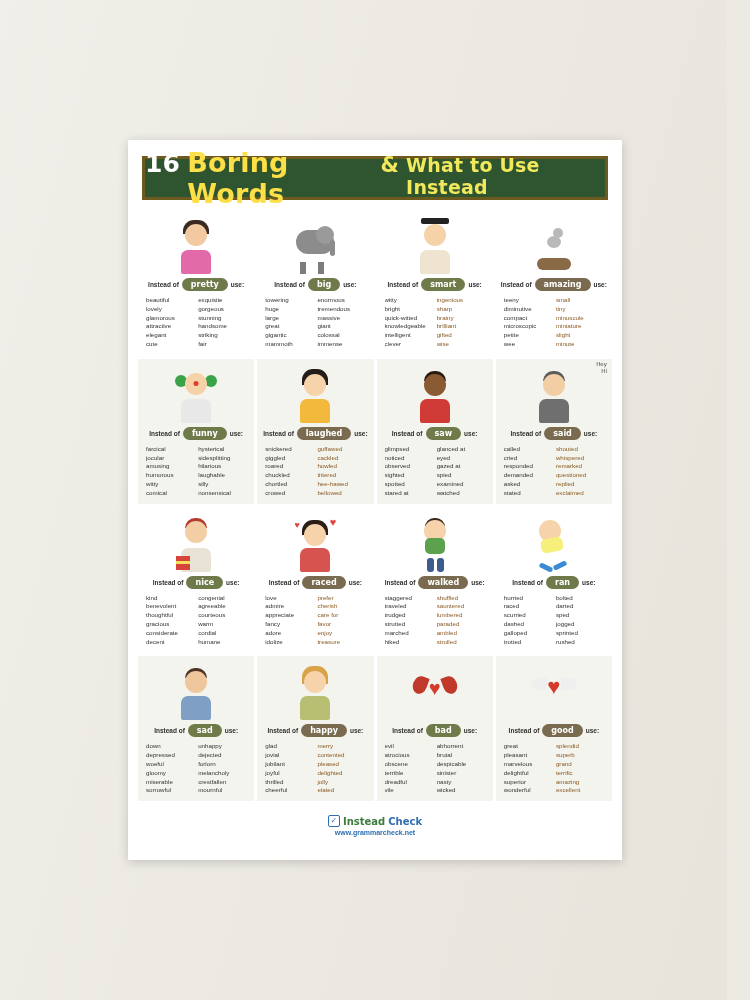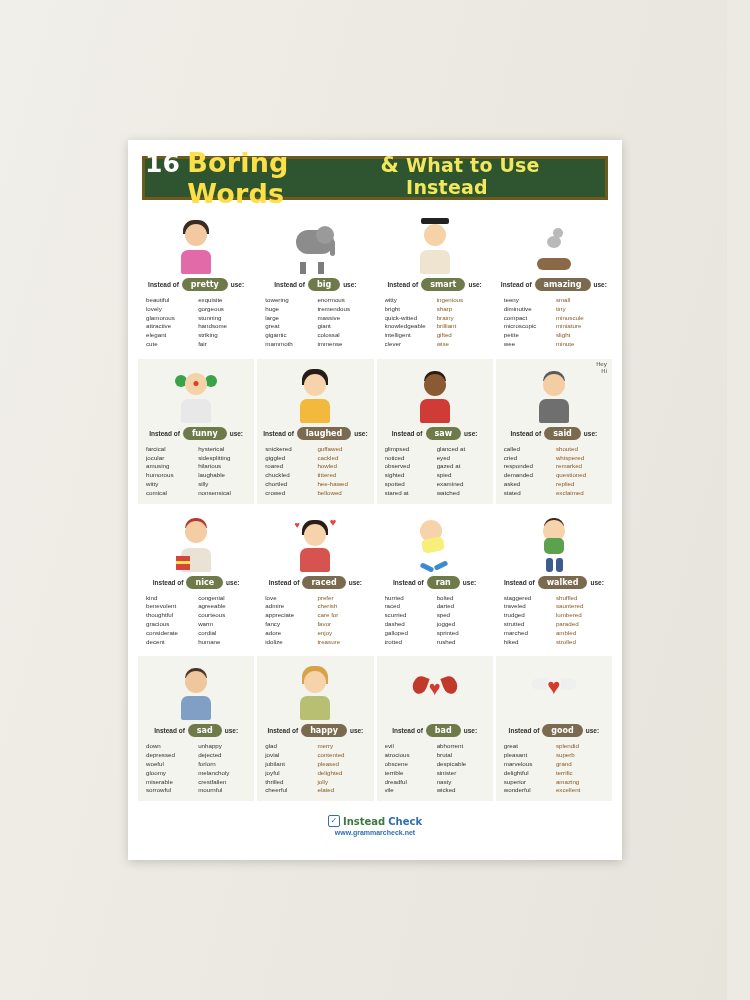--- a/index.html
+++ b/index.html
@@ -509,53 +509,20 @@
               <div>care for</div>
               <div>favor</div>
               <div>enjoy</div>
               <div>treasure</div>
             </div>
           </div>
         </div>
         <div class="cell">
           <div class="art">
             <div class="fig">
-              <div class="head" style="top:6px;left:42%;background:#f7d3ab"></div>
-              <div style="position:absolute;left:10px;top:24px;width:22px;height:14px;background:#f6ef7a;border-radius:5px;transform:rotate(-10deg)"></div>
-              <div style="position:absolute;left:8px;bottom:2px;width:14px;height:5px;background:#3a8ad4;border-radius:3px;transform:rotate(25deg)"></div>
-              <div style="position:absolute;left:22px;bottom:4px;width:14px;height:5px;background:#3a8ad4;border-radius:3px;transform:rotate(-25deg)"></div>
-            </div>
-          </div>
-          <div class="instead">
-            <span>Instead of</span>
-            <span class="pill olive">ran</span>
-            <span>use:</span>
-          </div>
-          <div class="cols">
-            <div class="col">
-              <div>hurried</div>
-              <div>raced</div>
-              <div>scurried</div>
-              <div>dashed</div>
-              <div>galloped</div>
-              <div>trotted</div>
-            </div>
-            <div class="col">
-              <div>bolted</div>
-              <div>darted</div>
-              <div>sped</div>
-              <div>jogged</div>
-              <div>sprinted</div>
-              <div>rushed</div>
-            </div>
-          </div>
-        </div>
-        <div class="cell">
-          <div class="art">
-            <div class="fig">
               <div class="hair" style="width:20px;height:9px;top:4px;background:#3a2a1d"></div>
               <div class="head" style="top:6px;background:#f7d3ab"></div>
               <div style="position:absolute;left:13px;top:24px;width:20px;height:16px;background:#5ca14e;border-radius:5px"></div>
               <div style="position:absolute;left:15px;bottom:0;width:7px;height:14px;background:#3d5b8c;border-radius:3px"></div>
               <div style="position:absolute;left:25px;bottom:0;width:7px;height:14px;background:#3d5b8c;border-radius:3px"></div>
             </div>
           </div>
           <div class="instead">
             <span>Instead of</span>
             <span class="pill brown">walked</span>
@@ -570,20 +537,53 @@
               <div>marched</div>
               <div>hiked</div>
             </div>
             <div class="col alt">
               <div>shuffled</div>
               <div>sauntered</div>
               <div>lumbered</div>
               <div>paraded</div>
               <div>ambled</div>
               <div>strolled</div>
+            </div>
+          </div>
+        </div>
+        <div class="cell">
+          <div class="art">
+            <div class="fig">
+              <div class="head" style="top:6px;left:42%;background:#f7d3ab"></div>
+              <div style="position:absolute;left:10px;top:24px;width:22px;height:14px;background:#f6ef7a;border-radius:5px;transform:rotate(-10deg)"></div>
+              <div style="position:absolute;left:8px;bottom:2px;width:14px;height:5px;background:#3a8ad4;border-radius:3px;transform:rotate(25deg)"></div>
+              <div style="position:absolute;left:22px;bottom:4px;width:14px;height:5px;background:#3a8ad4;border-radius:3px;transform:rotate(-25deg)"></div>
+            </div>
+          </div>
+          <div class="instead">
+            <span>Instead of</span>
+            <span class="pill olive">ran</span>
+            <span>use:</span>
+          </div>
+          <div class="cols">
+            <div class="col">
+              <div>hurried</div>
+              <div>raced</div>
+              <div>scurried</div>
+              <div>dashed</div>
+              <div>galloped</div>
+              <div>trotted</div>
+            </div>
+            <div class="col">
+              <div>bolted</div>
+              <div>darted</div>
+              <div>sped</div>
+              <div>jogged</div>
+              <div>sprinted</div>
+              <div>rushed</div>
             </div>
           </div>
         </div>
         <div class="cell shade">
           <div class="art">
             <div class="fig">
               <div class="hair" style="width:22px;height:10px;top:6px;background:#4a3526"></div>
               <div class="head" style="top:9px;background:#f0c79c"></div>
               <div class="body" style="background:#7f9fc4"></div>
             </div>

